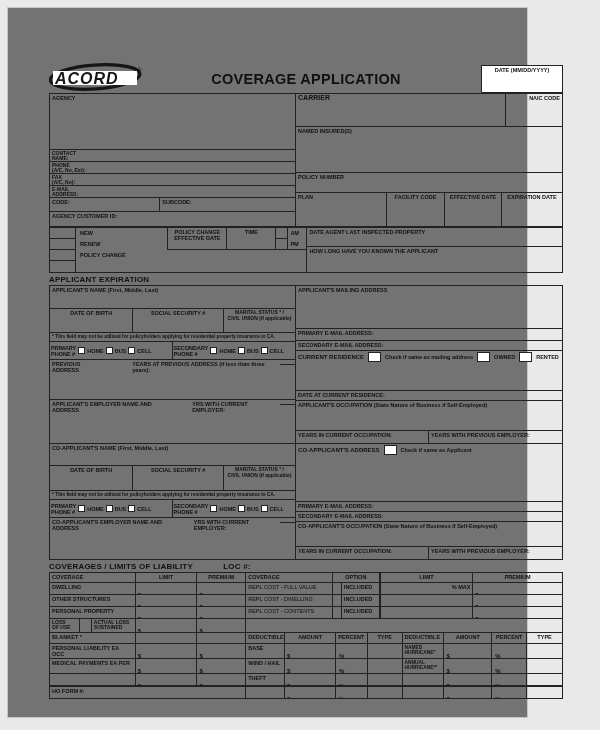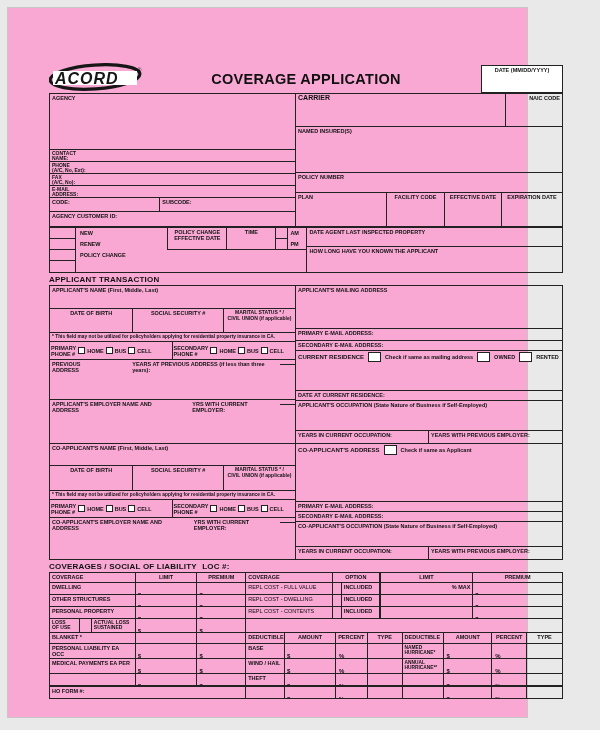--- a/index.html
+++ b/index.html
@@ -1,18 +1,18 @@
 <!DOCTYPE html>
 <html><head>
 <meta charset="utf-8">
 <style>
   * { margin:0; padding:0; box-sizing:border-box; }
   html,body { width:600px; height:730px; }
   body { background:#e9e9e9; font-family:"Liberation Sans", sans-serif; color:#111; position:relative; }
-  .page { position:absolute; left:7px; top:7px; width:521px; height:711px; background:#f9a8d4; border:1px solid #c6c6c6; }
+  .page { position:absolute; left:7px; top:7px; width:521px; height:711px; background:#737373; border:1px solid #c6c6c6; }
   .content { position:absolute; left:41px; top:52px; width:514px; }
 
   
   .hdr { display:flex; align-items:flex-end; height:33px; position:relative; }
   .logo { position:relative; width:110px; height:30px; }
   .logo svg { position:absolute; left:0; top:0; }
   .title { position:absolute; left:0; right:0; text-align:center; bottom:6px; font-size:14.5px; font-weight:bold; letter-spacing:.3px; }
   .datebox { position:absolute; right:0; bottom:0; width:82px; height:28px; border:1px solid #222; background:#fff; }
 
   
@@ -184,21 +184,21 @@
     <div class="st-right">
       <div class="bb" style="height:19px">
         <span class="lb">DATE AGENT LAST INSPECTED PROPERTY</span>
       </div>
       <div class="grow">
         <span class="lb">HOW LONG HAVE YOU KNOWN THE APPLICANT</span>
       </div>
     </div>
   </div>
 
-  <div class="secthdr">APPLICANT TRANSACTION</div>
+  <div class="secthdr">APPLICANT EXPIRATION</div>
   <div class="sect split">
 
     <div class="colL br">
       <div class="bb" style="height:23px">
         <span class="lb">APPLICANT'S NAME (First, Middle, Last)</span>
       </div>
       <div class="row bb" style="height:24px">
         <div class="br" style="width:34%">
           <span class="lb lbc">DATE OF BIRTH</span>
         </div>
@@ -356,22 +356,22 @@
           <span class="lb">YEARS IN CURRENT OCCUPATION:</span>
         </div>
         <div style="width:50%">
           <span class="lb">YEARS WITH PREVIOUS EMPLOYER:</span>
         </div>
       </div>
     </div>
   </div>
 
   <div class="secthdr">
-    <span>COVERAGES / SOCIAL OF LIABILITY</span>
-    <span style="margin-left:3px">LOC #:</span>
+    <span>COVERAGES / LIMITS OF LIABILITY</span>
+    <span style="margin-left:28px">LOC #:</span>
   </div>
   <div class="ctable">
 
     <div class="row" style="height:10px">
       <div class="c" style="width:86px">
             <span class="lb" style="padding:1px 2px">COVERAGE</span>
           </div>
       <div class="c" style="width:62px">
             <span class="lb lbc">LIMIT</span>
           </div>

